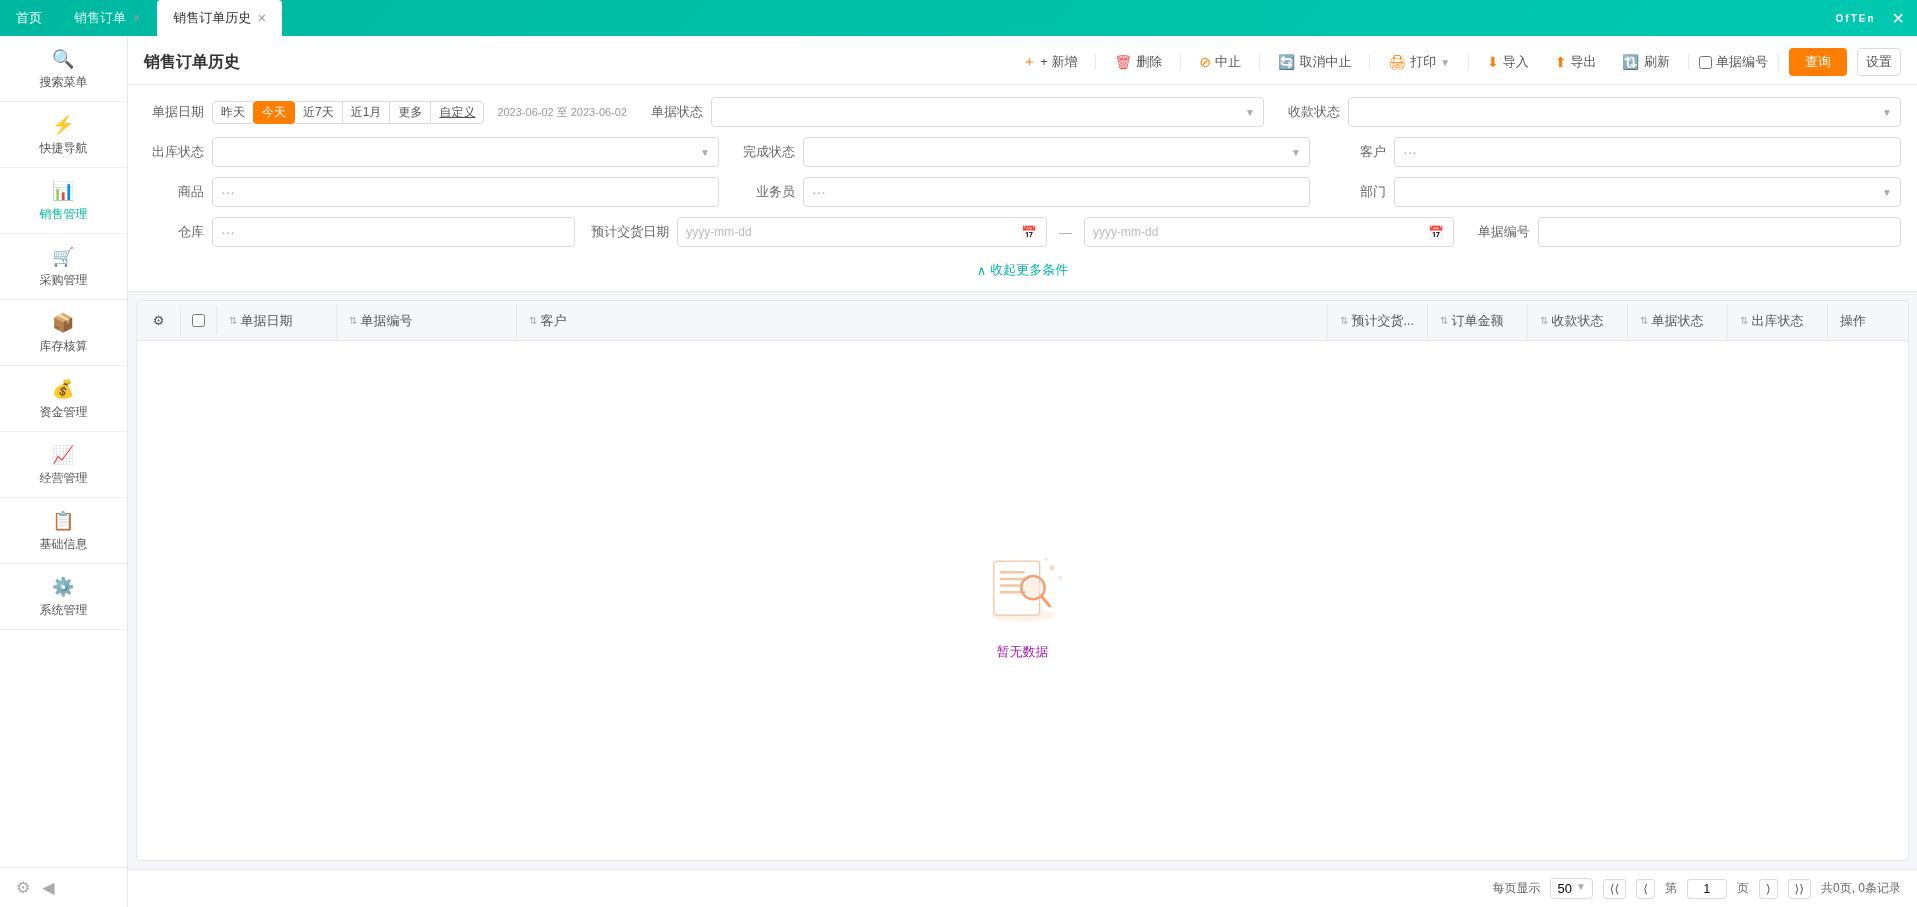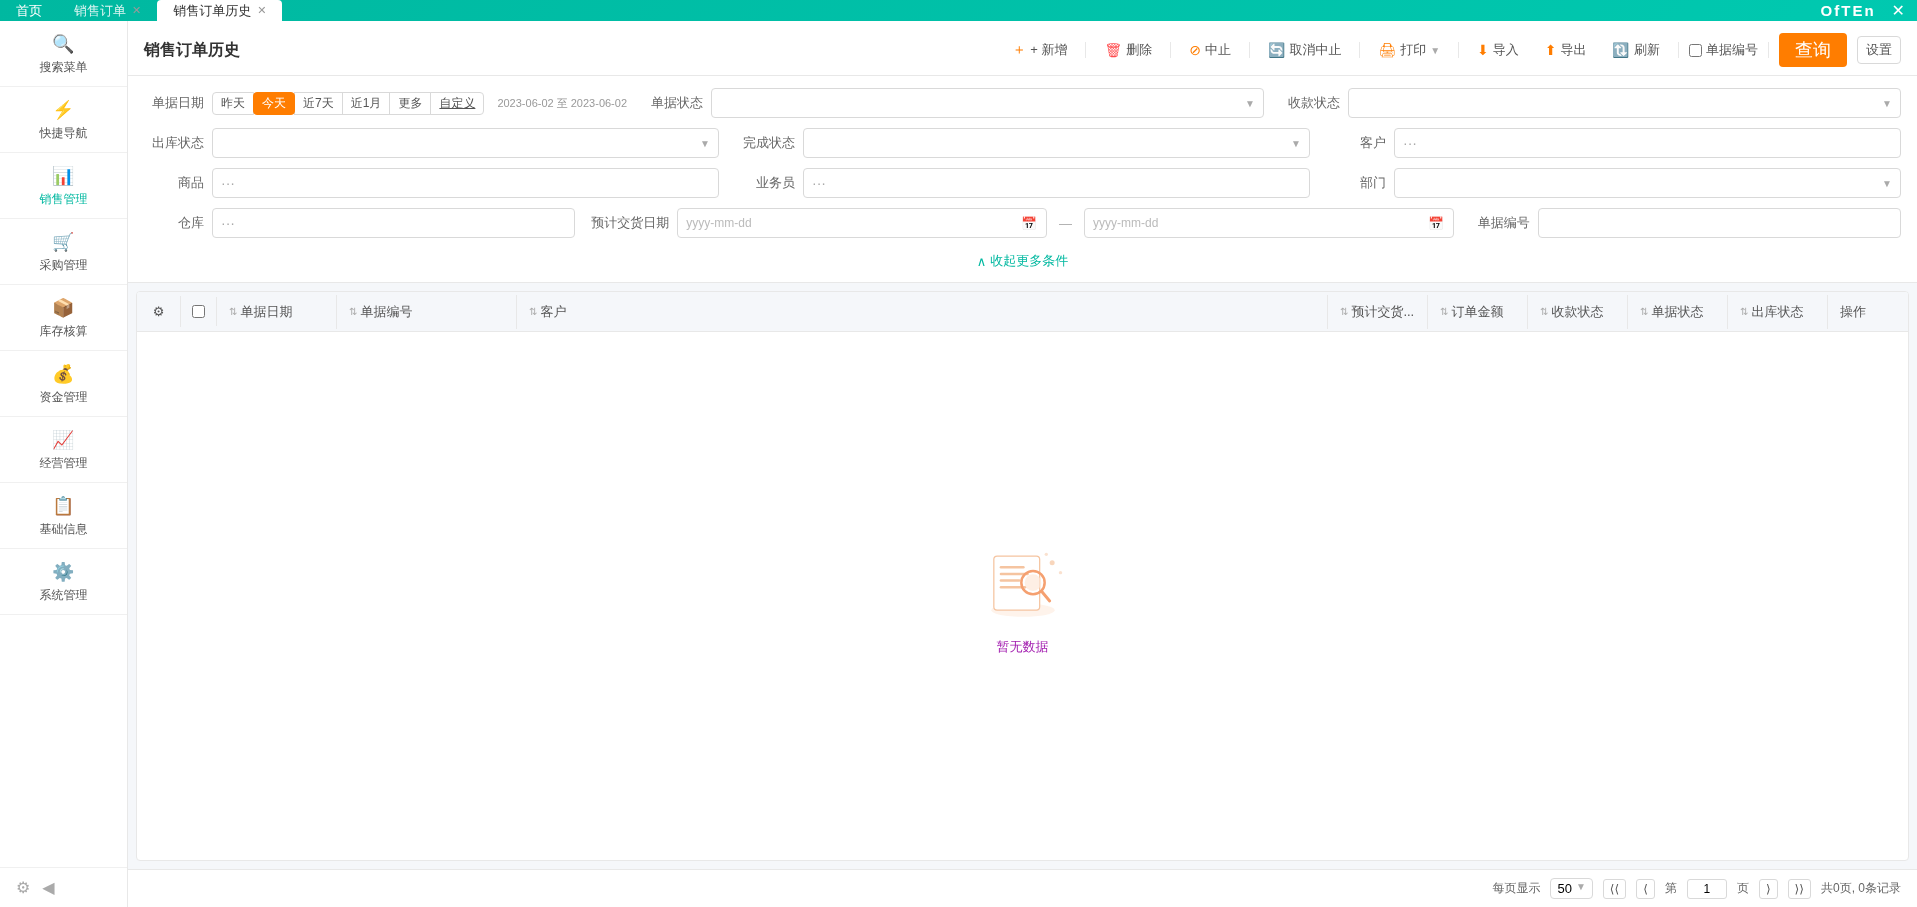--- a/index.html
+++ b/index.html
@@ -1,20 +1,20 @@
 <!DOCTYPE html>
 <html><head>
   <meta charset="utf-8">
   <style>
     * { box-sizing: border-box; margin: 0; padding: 0; font-family: 'Microsoft YaHei', Arial, sans-serif; font-size: 13px; }
     body { display: flex; flex-direction: column; height: 907px; overflow: hidden; background: #f5f5f5; }
 
     
     .top-bar {
-      height: 21px;
+      height: 36px;
       background: linear-gradient(135deg, #00b8a0, #00c9b0);
       display: flex;
       align-items: center;
       justify-content: space-between;
       padding: 0 0 0 0;
       flex-shrink: 0;
     }
     .top-tabs {
       display: flex;
       height: 100%;
@@ -46,21 +46,21 @@
     }
     .top-bar-right {
       display: flex;
       align-items: center;
       padding-right: 12px;
       gap: 8px;
       color: #fff;
     }
     .brand-text {
       color: #fff;
-      font-size: 15px;
+      font-size: 10px;
       font-weight: bold;
       letter-spacing: 2px;
       padding-right: 8px;
     }
 
     
     .main-layout {
       display: flex;
       flex: 1;
       overflow: hidden;
@@ -143,21 +143,21 @@
     .toolbar-btn .btn-icon { color: #ff7d00; font-size: 14px; }
     .toolbar-btn.delete .btn-icon { color: #ff4d4f; }
     .toolbar-btn.stop .btn-icon { color: #ff7d00; }
     .toolbar-btn-primary {
       background: #ff7d00;
       color: #fff;
       border: none;
       padding: 5px 16px;
       border-radius: 4px;
       cursor: pointer;
-      font-size: 18px;
+      font-size: 13px;
     }
     .btn-divider { width: 1px; height: 16px; background: #e8e8e8; }
 
     
     .filter-area {
       background: #fff;
       padding: 12px 16px;
       border-bottom: 1px solid #e8e8e8;
     }
     .filter-row {

